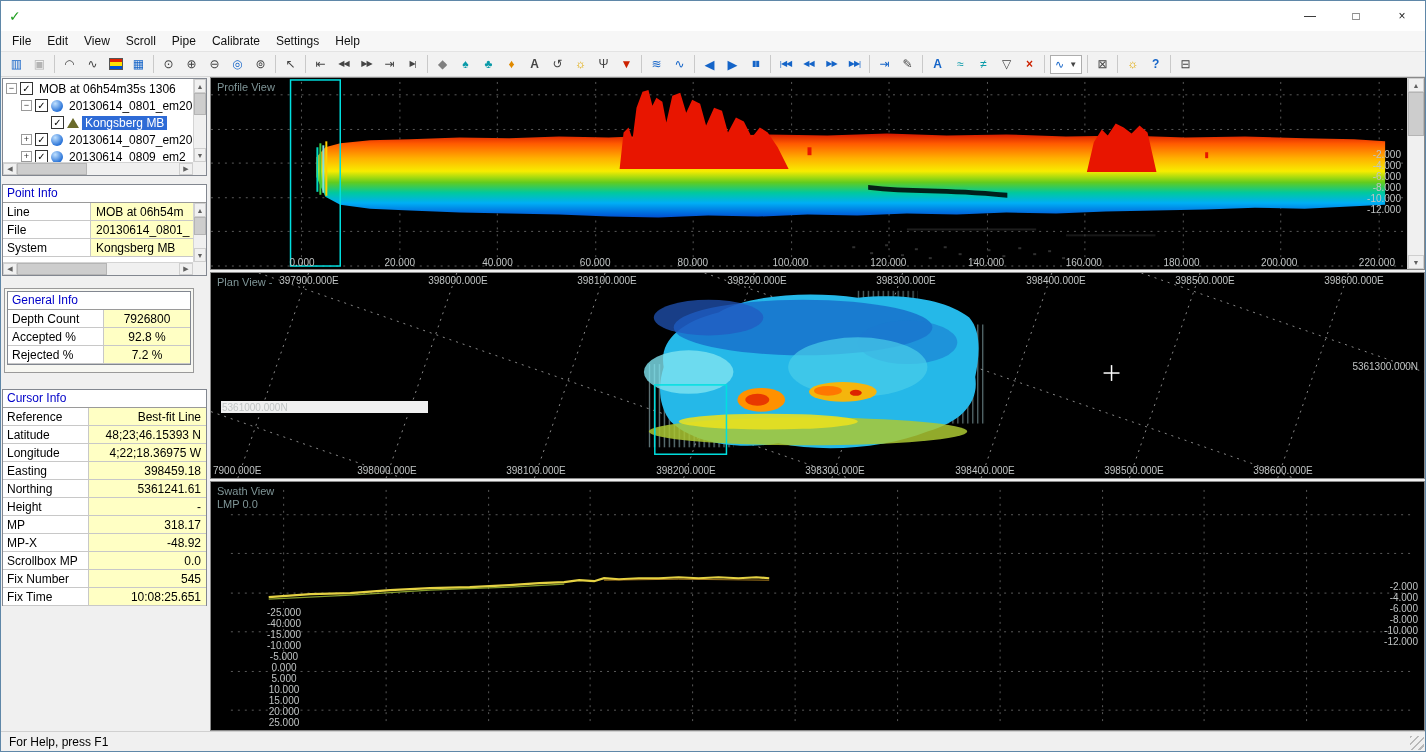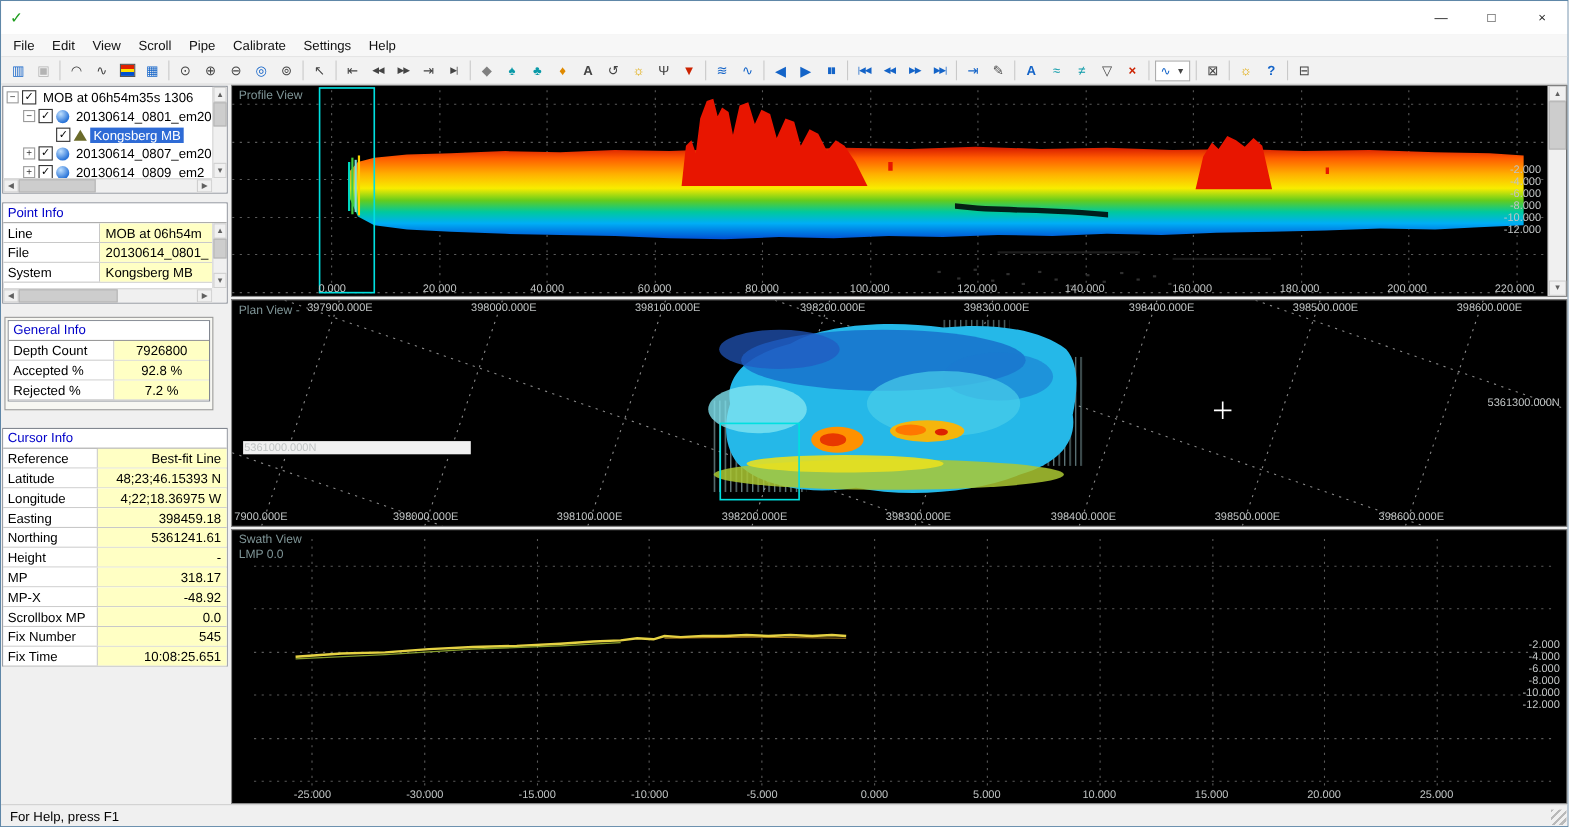--- a/index.html
+++ b/index.html
@@ -41,21 +41,21 @@
   .view-swath { height:250px; }
   .view svg.canvas { position:absolute; left:0; top:0; width:100%; height:100%; }
   .view-profile svg.canvas { width:calc(100% - 17px); }
   .view-title { position:absolute; top:3px; left:6px; color:#7f9597; font-size:11px; pointer-events:none; }
   .view-subtitle { position:absolute; top:16px; left:6px; color:#7f9597; font-size:11px; pointer-events:none; }
   .tick { color:#c0c4c4; font-size:10px; white-space:nowrap; }
 
   .xticks { position:absolute; bottom:1px; left:0; display:flex; justify-content:space-between; pointer-events:none; }
   .xticks span { width:60px; text-align:center; flex:none; }
   .profile-xticks { right:17px; padding-left:61px; }
-  .swath-xticks { right:0; padding-left:43px; padding-right:88px; bottom:2px; }
+  .swath-xticks { right:0; padding-left:43px; padding-right:88px; bottom:2px;flex-direction:column; }
   .yticks { position:absolute; display:flex; flex-direction:column; justify-content:center; align-items:flex-end; pointer-events:none; }
   .profile-yticks { right:23px; top:11px; height:185px; }
   .swath-yticks { right:6px; top:27px; height:209px; }
 
   .plan-xtop, .plan-xbot { position:absolute; left:0; right:0; top:0; bottom:0; pointer-events:none; }
   .plan-xtop span { position:absolute; top:2px; width:90px; text-align:center; }
   .plan-xtop span:nth-of-type(1){left:53px} .plan-xtop span:nth-of-type(2){left:202px}
   .plan-xtop span:nth-of-type(3){left:351px} .plan-xtop span:nth-of-type(4){left:501px}
   .plan-xtop span:nth-of-type(5){left:650px} .plan-xtop span:nth-of-type(6){left:800px}
   .plan-xtop span:nth-of-type(7){left:949px} .plan-xtop span:nth-of-type(8){left:1098px}
@@ -740,21 +740,21 @@
           </g>
           <path fill="none" stroke="#e5d243" stroke-width="2.2" d="M58,116 L100,113 140,112 180,109 220,107 260,106 300,104 330,102 355,101 370,99 385,100 395,97 410,98 430,97 450,97 470,96 490,97 510,96 530,97 548,96 561,97"></path>
           <path fill="none" stroke="#a8c437" stroke-width="1.2" opacity="0.8" d="M58,118 L140,114 220,109 300,106 355,103"></path>
           <path fill="none" stroke="#f0b028" stroke-width="1" opacity="0.7" d="M395,99 L470,98 561,99"></path>
         </svg>
         <span class="view-title">Swath View</span>
         <span class="view-subtitle">LMP 0.0</span>
         <div class="xticks swath-xticks">
 
         <span class="tick">-25.000</span>
-            <span class="tick">-30.000</span>
+            <span class="tick">-40.000</span>
             <span class="tick">-15.000</span>
             <span class="tick">-10.000</span>
             <span class="tick">-5.000</span>
             <span class="tick">0.000</span>
             <span class="tick">5.000</span>
             <span class="tick">10.000</span>
             <span class="tick">15.000</span>
             <span class="tick">20.000</span>
             <span class="tick">25.000</span>
           </div>

